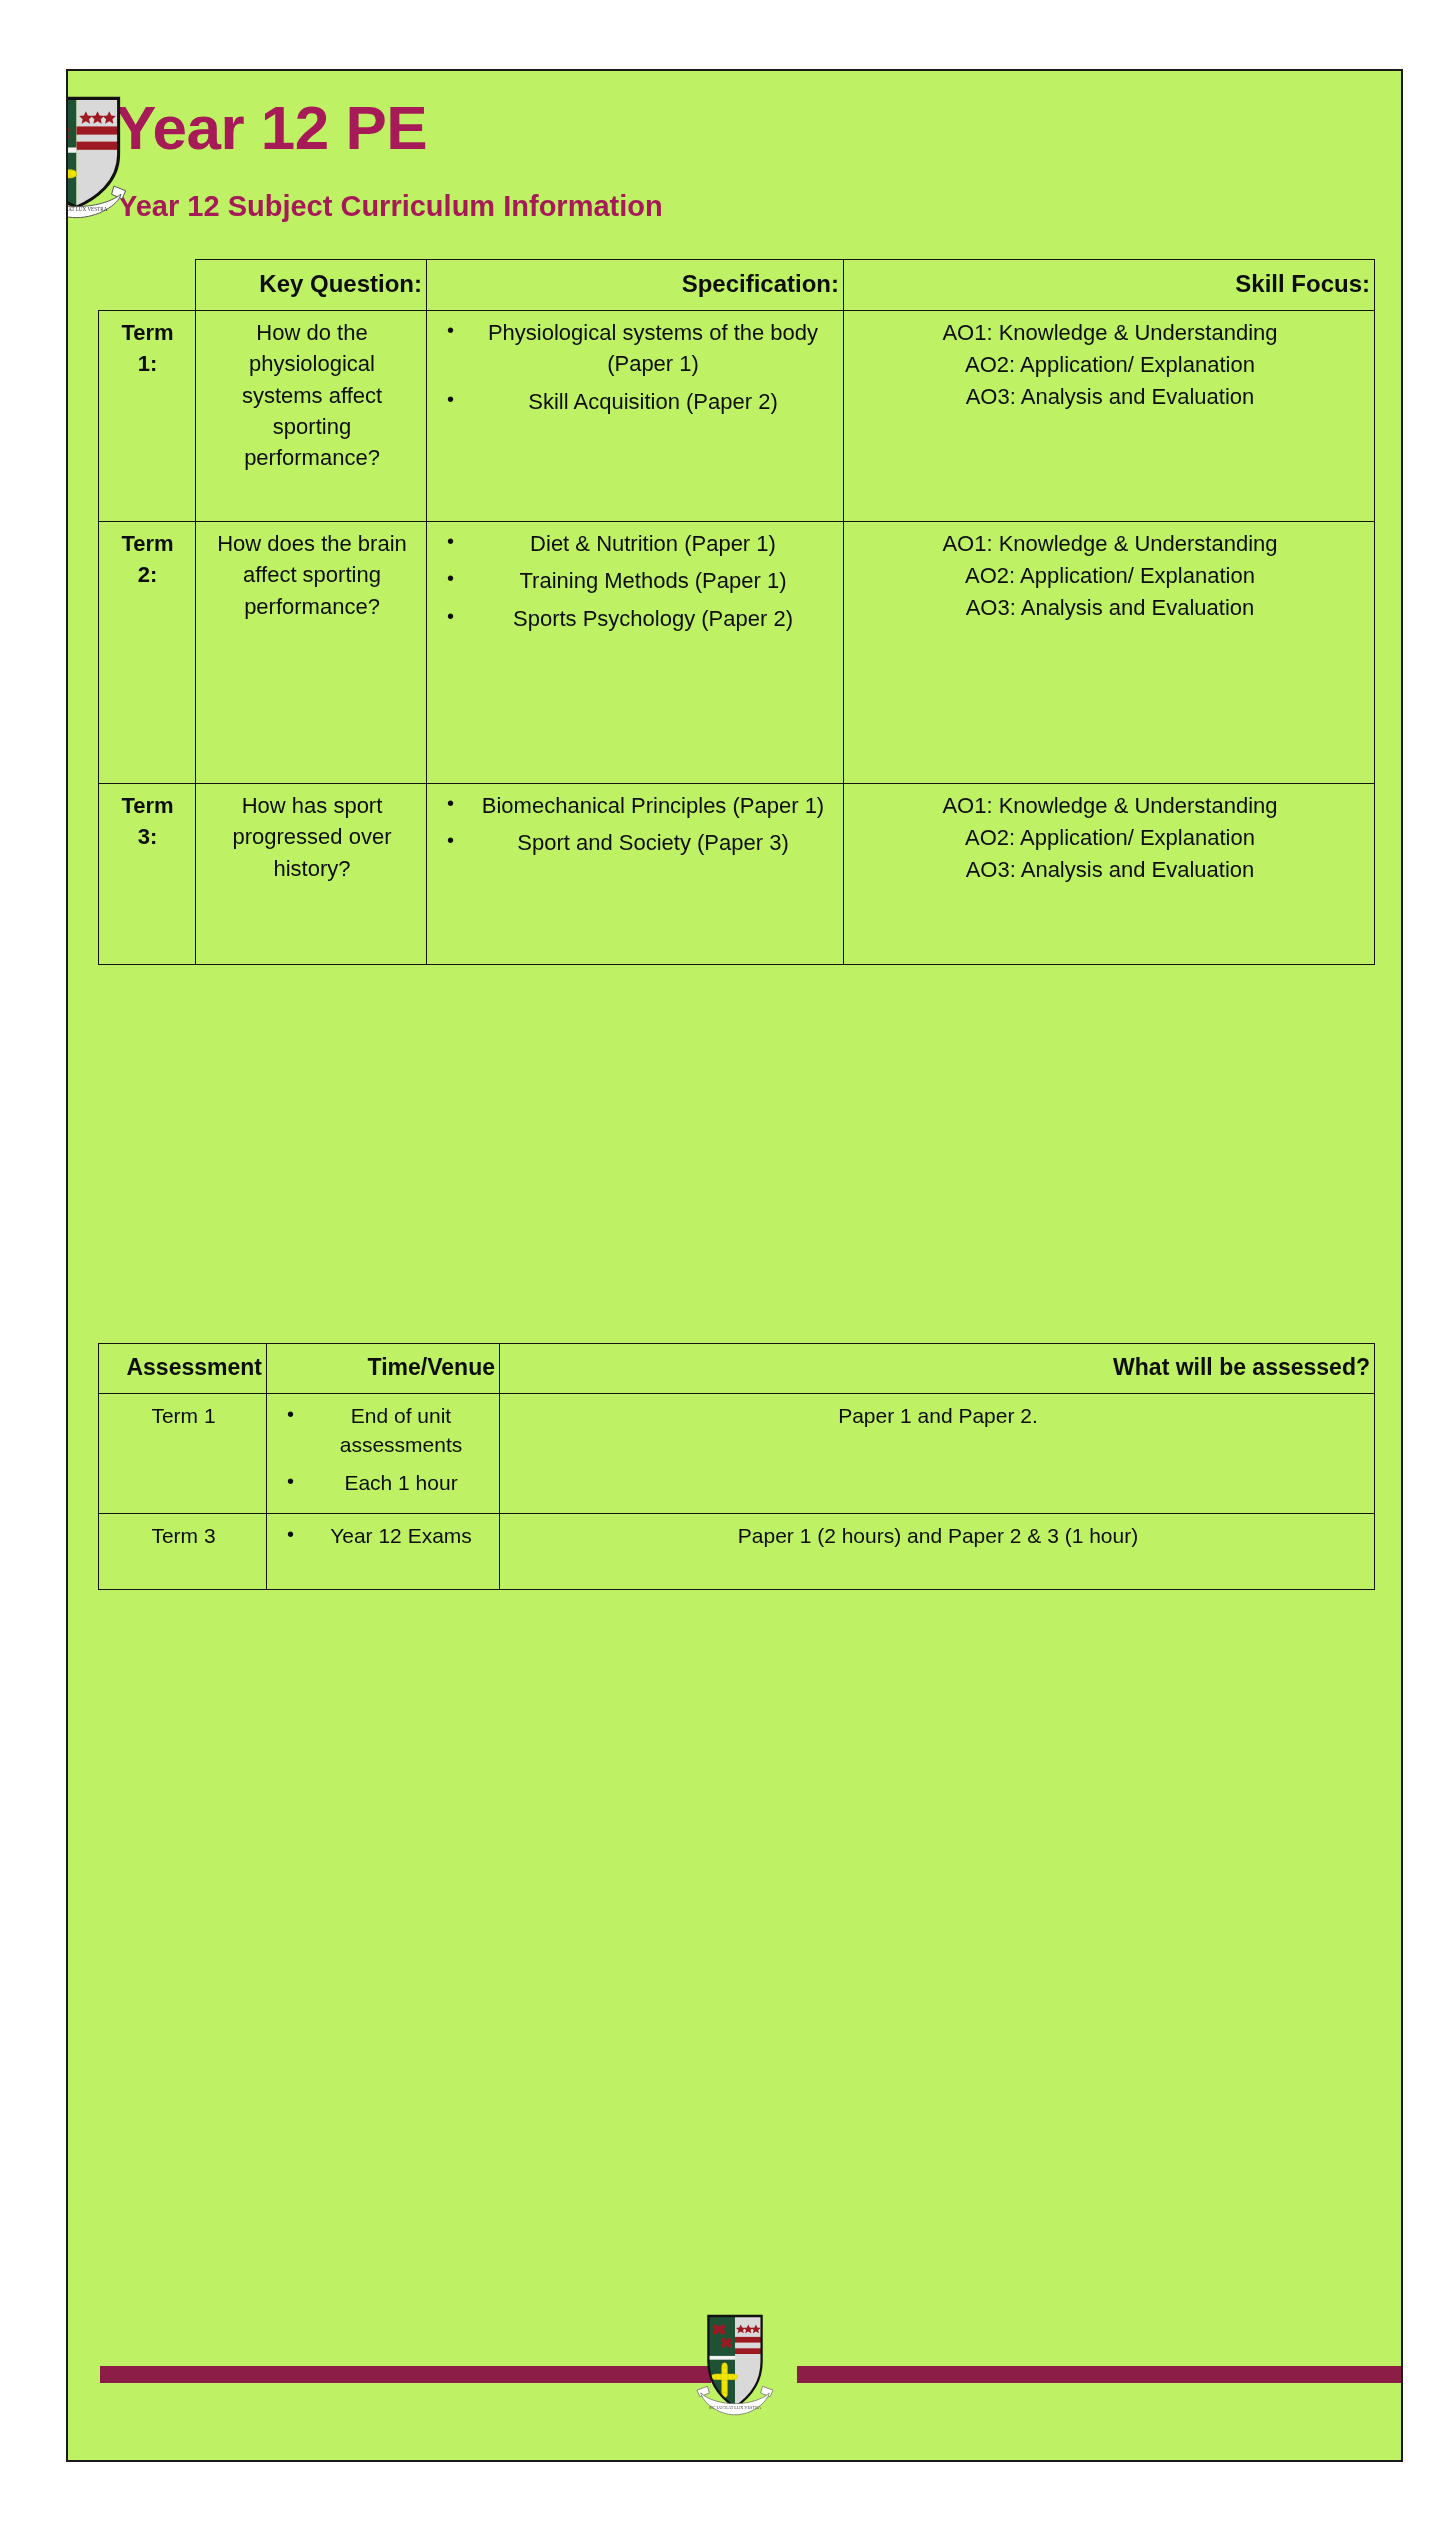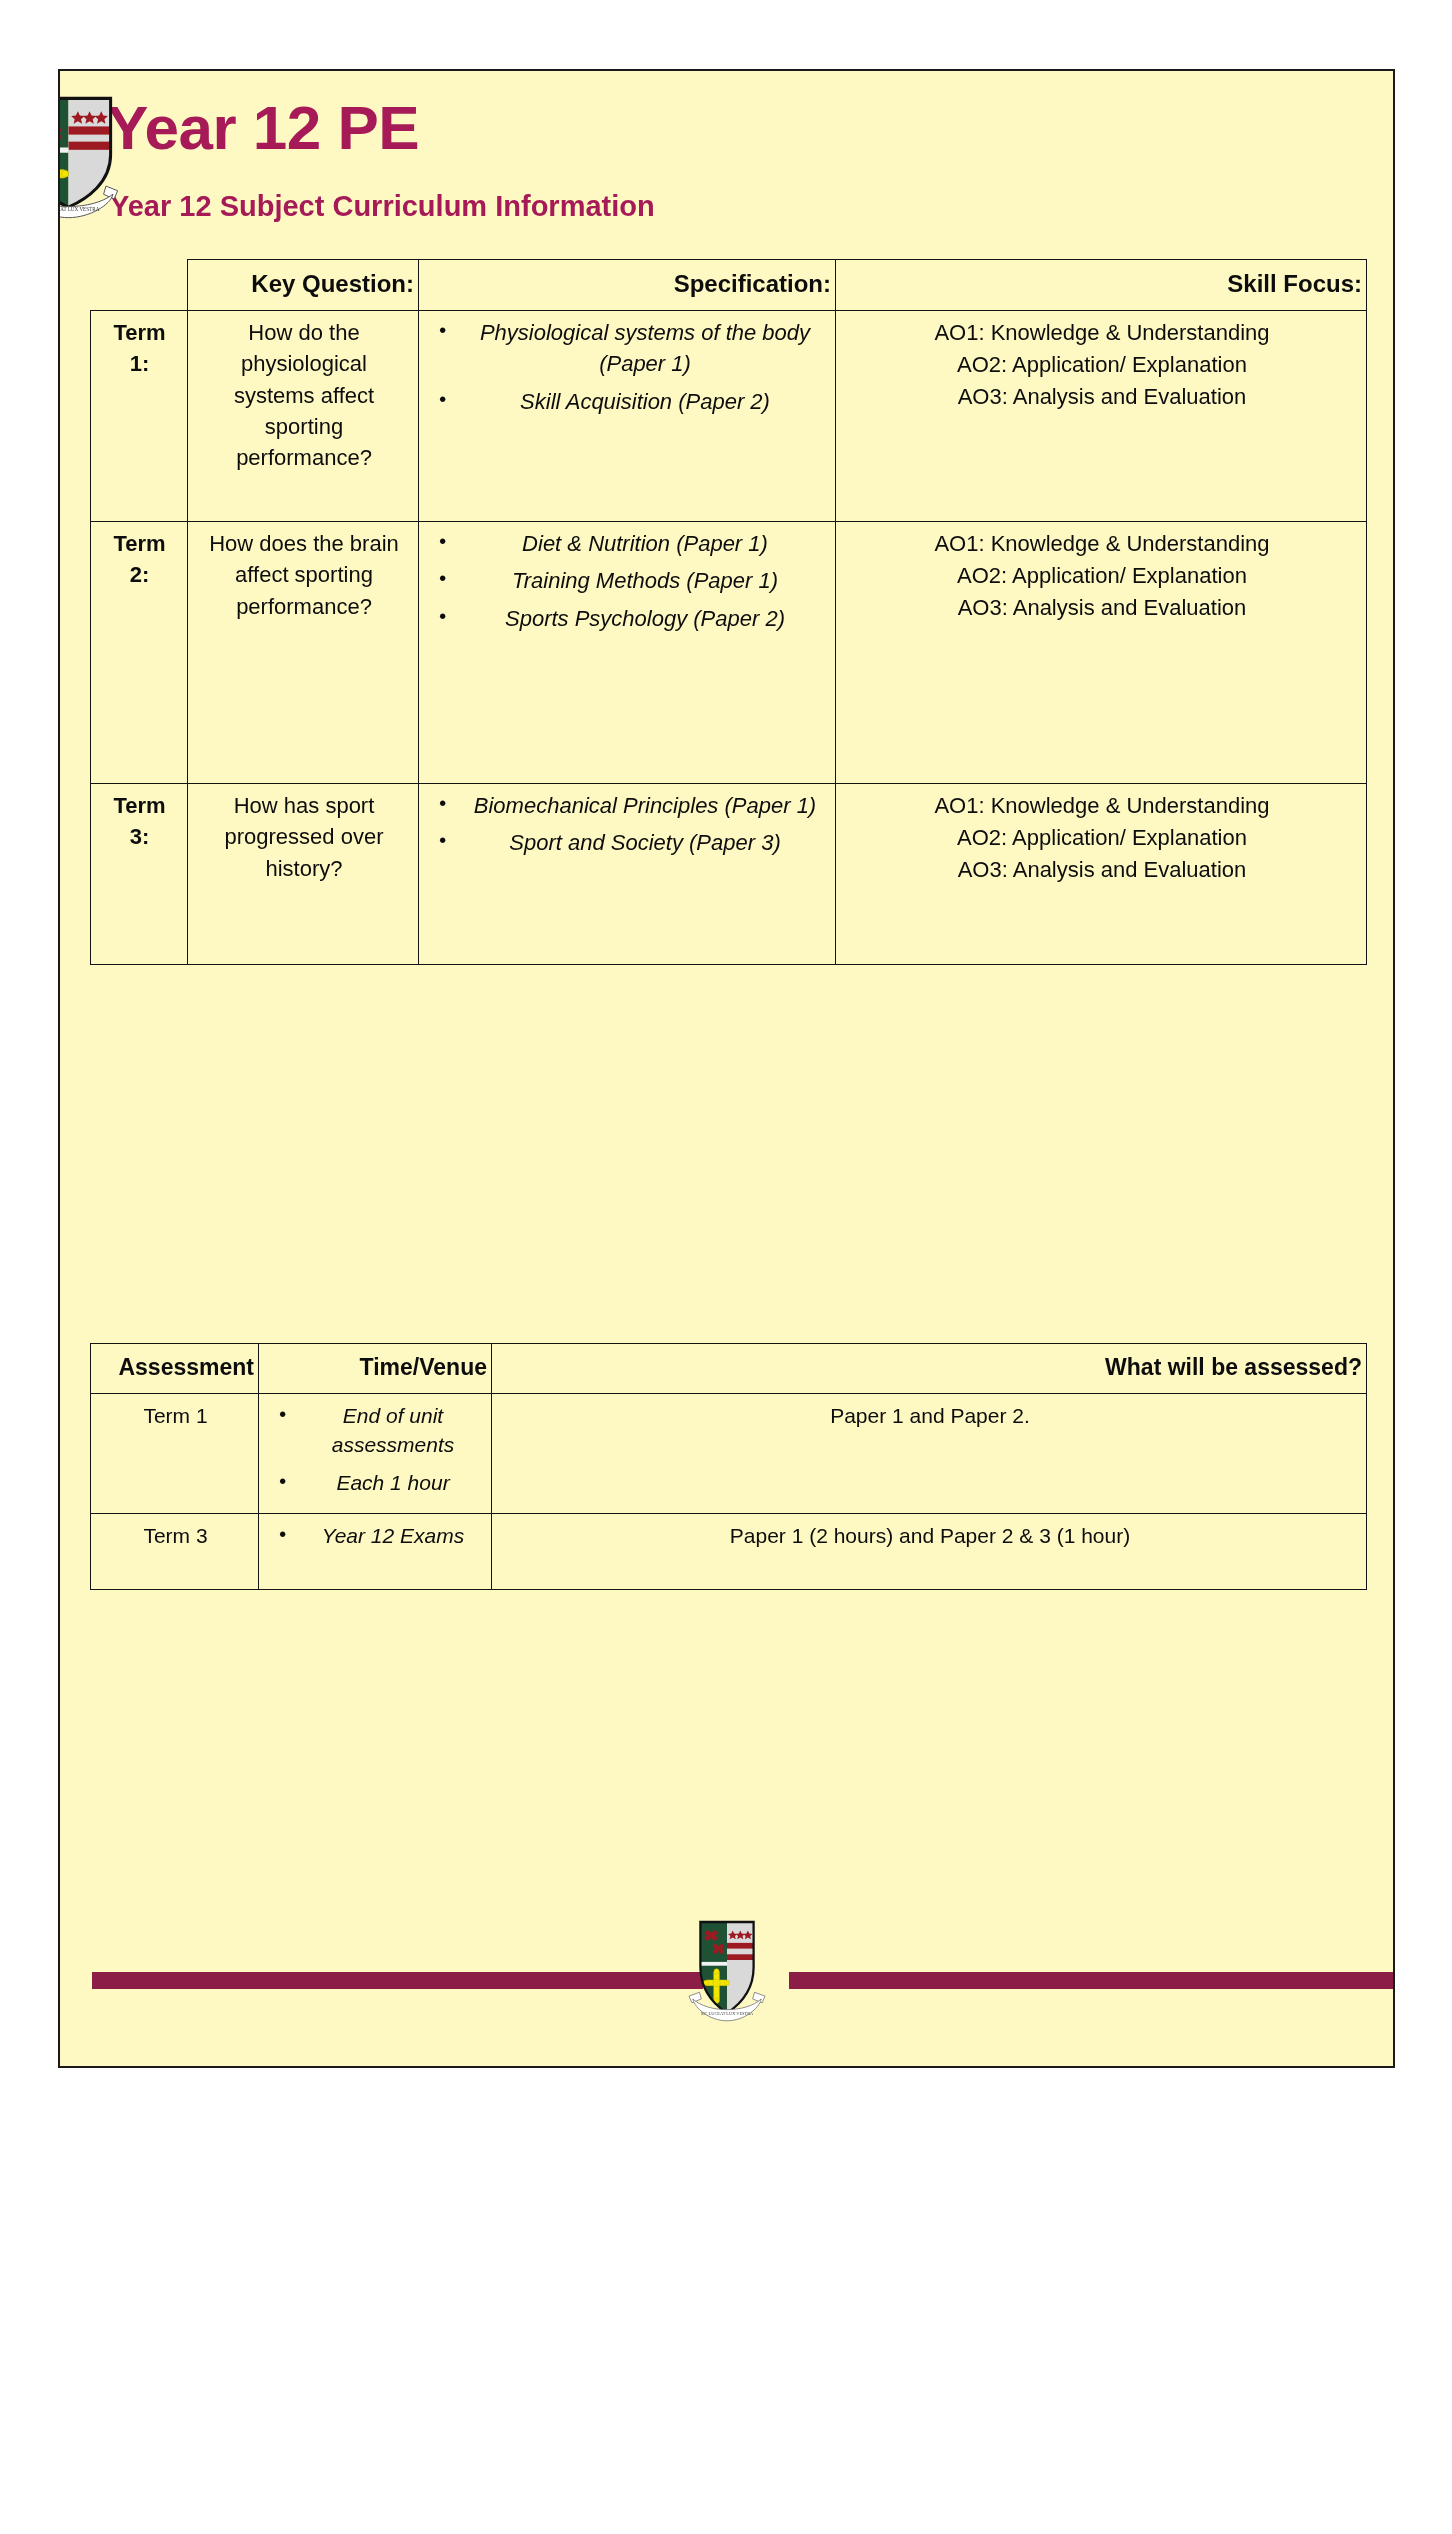--- a/index.html
+++ b/index.html
@@ -4,25 +4,25 @@
 <style>
   html,body{margin:0;padding:0;}
   body{
     width:1452px;height:2534px;
     background:#ffffff;
     font-family:"Liberation Sans", sans-serif;
     -webkit-font-smoothing:antialiased;
   }
   .page{
     position:absolute;
-    left:58px; top:69px;
-    width:1337px; height:1999px;
+    left:66px; top:69px;
+    width:1337px; height:2393px;
     border:2px solid #1a1a1a;
     box-sizing:border-box;
-    background:#fef9c3;
+    background:#bef264;
     overflow:hidden;
   }
 
   
   .hdr{position:relative;height:188px;}
   .doc-title{
     position:absolute;left:47px;top:26px;
     font-size:62px;font-weight:bold;
     color:#a51a57;letter-spacing:-0.5px;
     line-height:1;
@@ -65,21 +65,20 @@
     vertical-align:middle;
   }
   .tbl th.blank{border-top:none;border-left:none;}
   .tbl td.termcell{font-weight:bold;padding-left:10px;}
 
   ul.bul{margin:0;padding:0 0 0 34px;list-style:none;}
   ul.bul li{
     position:relative;
     margin:0 0 6px 0;
     line-height:1.42;
-    font-style:italic;
   }
   ul.bul li:before{
     content:"\2022";
     position:absolute;left:-25px;top:-1px;
     font-size:20px;
   }
   .aolines div{line-height:1.45;}
 
   
   #curriculum{left:30px;top:188px;width:1277px;}

